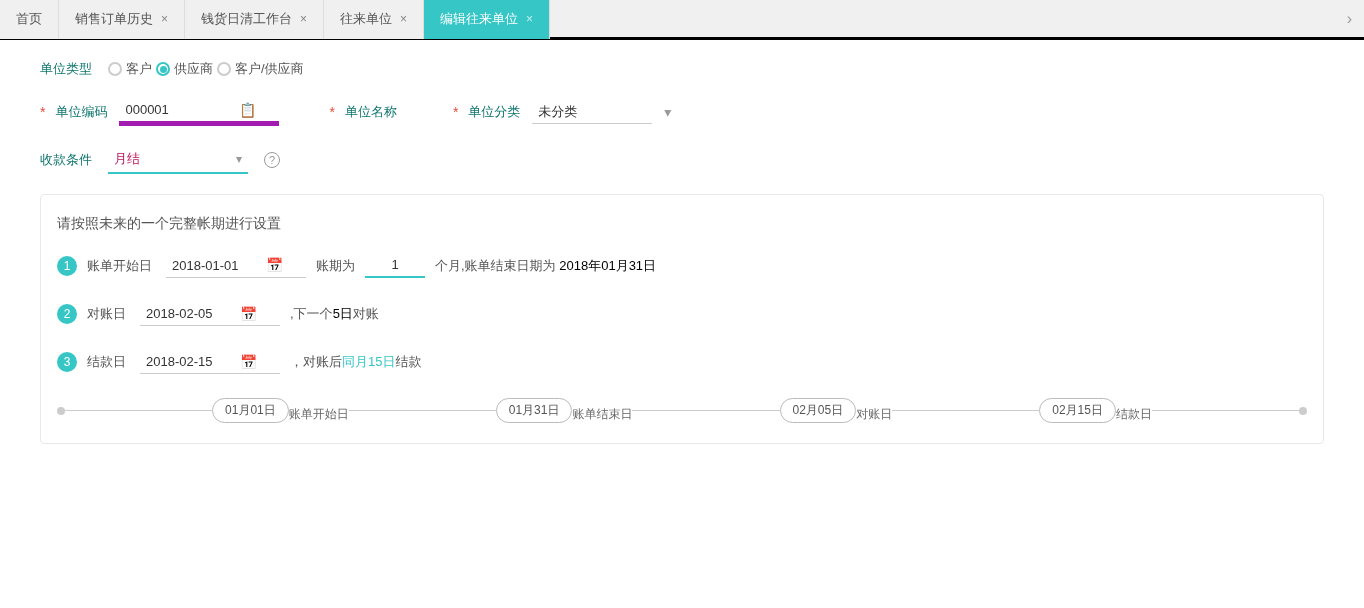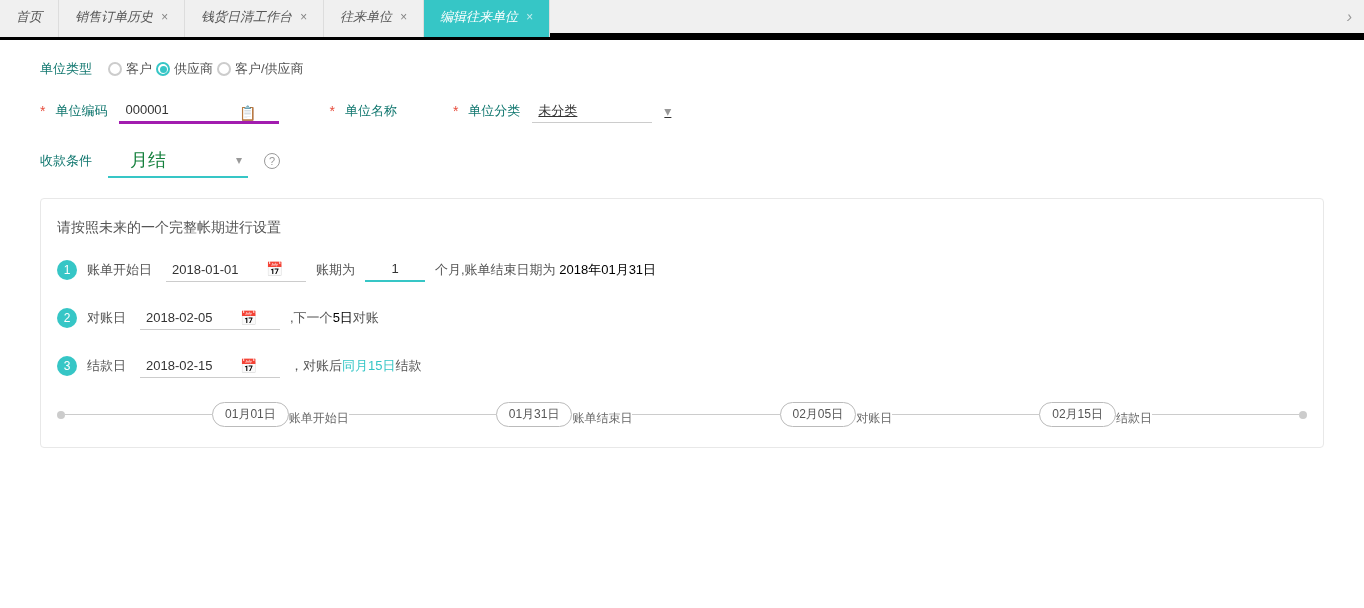--- a/index.html
+++ b/index.html
@@ -3,24 +3,23 @@
   <meta charset="utf-8">
   <style>
     * { box-sizing: border-box; margin: 0; padding: 0; }
     body { font-family: "Microsoft YaHei", "PingFang SC", sans-serif; font-size: 14px; color: #333; background: #f5f5f5; }
 
     
     .tab-bar {
       display: flex;
       align-items: center;
       background: #f0f0f0;
-      border-bottom: 7px solid #000000;
+      border-bottom: 3px solid #000000;
       height: 40px;
       padding: 0;
-      font-style: italic;
     }
     .tab-item {
       display: flex;
       align-items: center;
       padding: 0 16px;
       height: 40px;
       cursor: pointer;
       color: #555;
       font-size: 13px;
       border-right: 1px solid #ddd;
@@ -110,22 +109,22 @@
       border-bottom: 1px solid #ccc;
       outline: none;
       padding: 4px 6px;
       font-size: 13px;
       color: #333;
       background: transparent;
       min-width: 120px;
     }
     .input-with-icon {
       display: flex;
-      align-items: flex-end;
-      border-bottom: 3px solid #a21caf;
+      align-items: center;
+      border-bottom: 5px solid #a21caf;
       min-width: 160px;
     }
     .input-with-icon input {
       border: none;
       outline: none;
       padding: 4px 6px;
       font-size: 13px;
       color: #333;
       background: transparent;
       width: 120px;
@@ -140,33 +139,31 @@
     .select-wrapper {
       display: flex;
       align-items: center;
       border-bottom: 1px solid #ccc;
       min-width: 180px;
       padding: 4px 6px;
       cursor: pointer;
     }
     .select-value {
       flex: 1;
-      font-size: 18px;
-      color: #15803d;
-      margin-left: 16px;
+      font-size: 13px;
+      color: #be185d;
     }
     .select-arrow {
       color: #999;
       font-size: 12px;
     }
     .select-dropdown-wrapper {
       display: flex;
       align-items: center;
       gap: 8px;
-      text-decoration: underline;
     }
     .classify-input {
       border: none;
       border-bottom: 1px solid #ccc;
       padding: 4px 6px;
       font-size: 13px;
       color: #333;
       background: transparent;
       outline: none;
       flex: 1;

